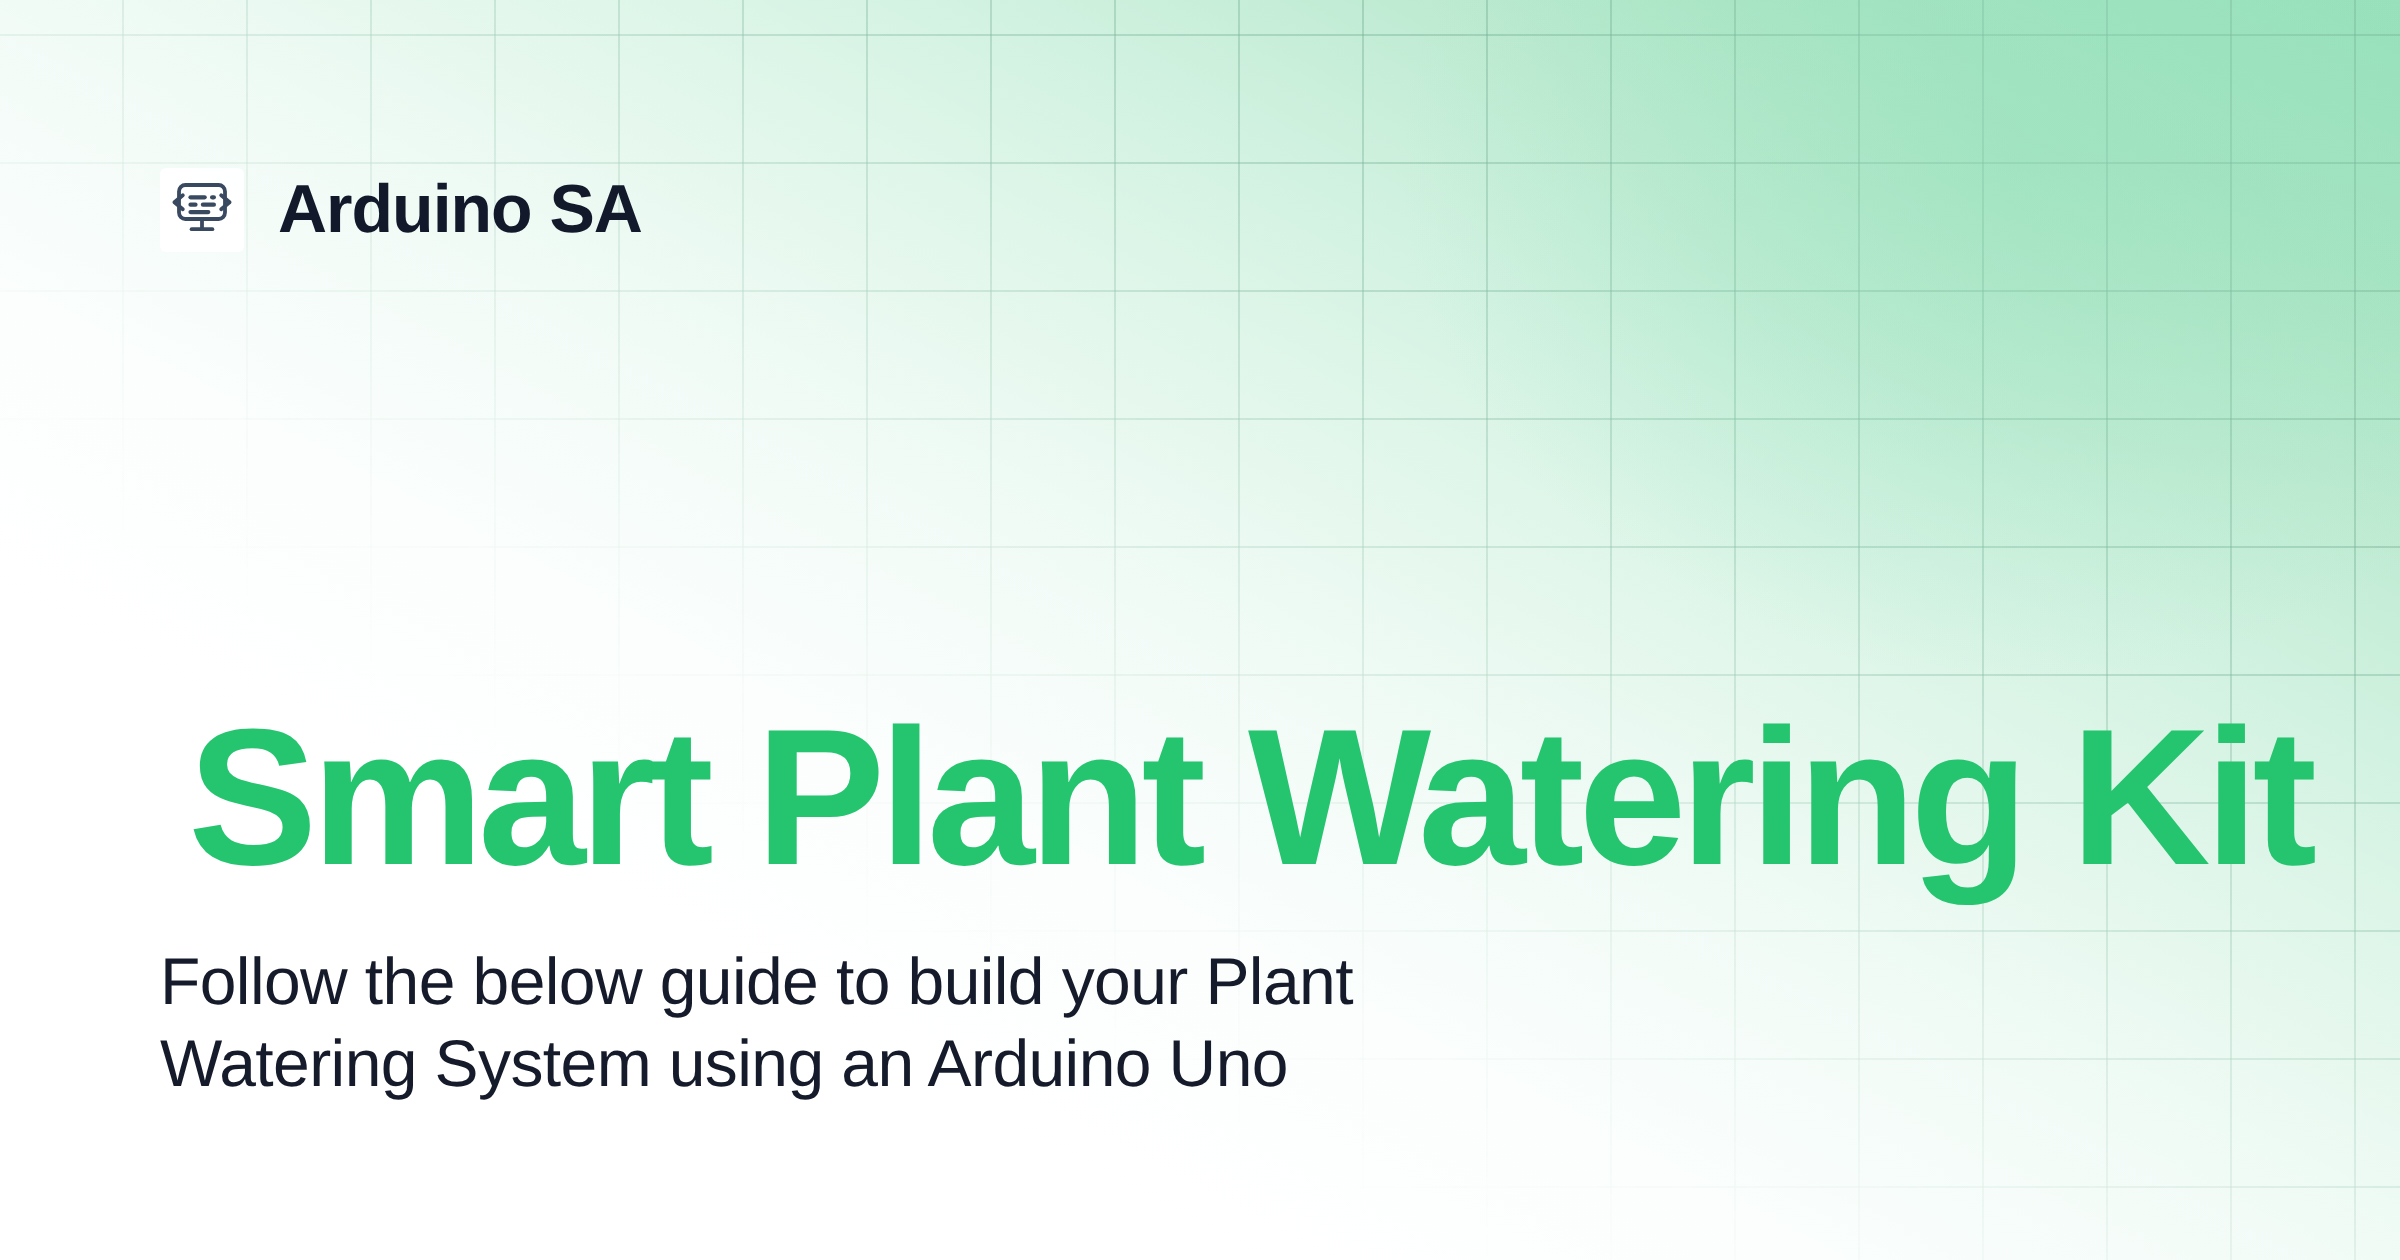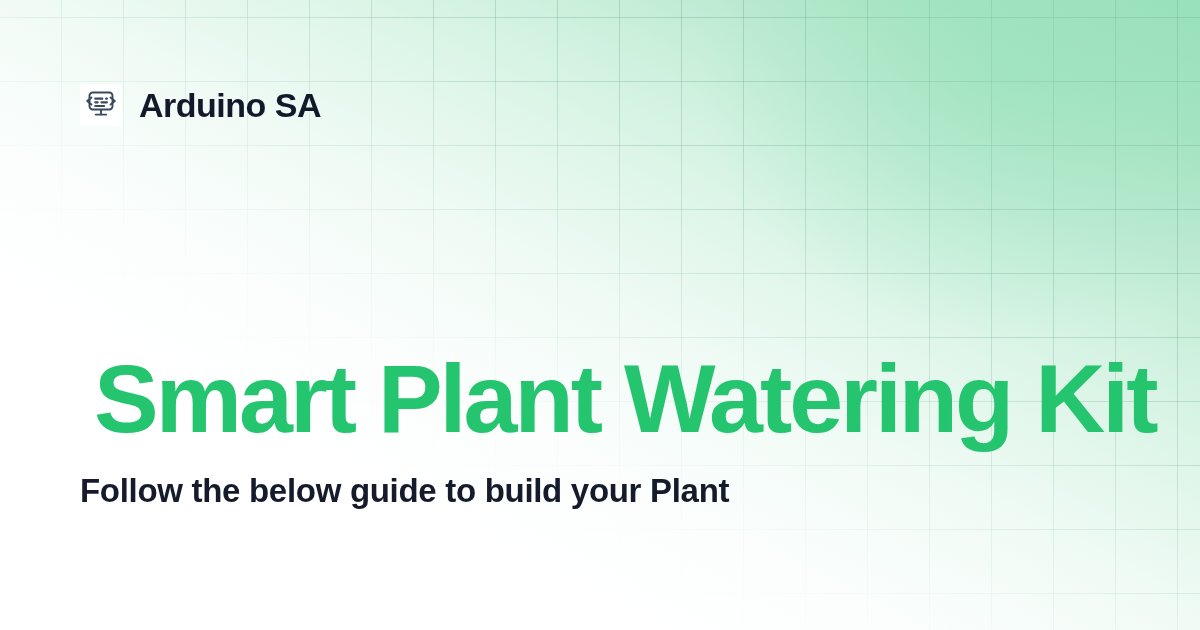--- a/index.html
+++ b/index.html
@@ -125,21 +125,21 @@
     white-space: nowrap;
   }
 
   .subtitle {
     position: absolute;
     left: 80px;
     top: 470px;
     margin: 0;
     width: 720px;
     font-size: 33px;
-    font-weight: bold;
+    font-weight: normal;
     line-height: 41px;
     letter-spacing: -0.3px;
     color: #151b2b;
   }
   .subtitle .sub-line { display: block; white-space: nowrap; }
 </style>
 </head>
 <body>
 
 <div class="og-card">
@@ -174,16 +174,17 @@
           </g>
         </svg>
       </span>
       <span class="brand-name">Arduino SA</span>
     </div>
 
     <h1 class="headline">Smart Plant Watering Kit</h1>
 
     <p class="subtitle">
       <span class="sub-line">Follow the below guide to build your Plant</span>
+      <span class="sub-line">Watering System using an Arduino Uno</span>
     </p>
 
   </div>
 </div>
 
 </body></html>

